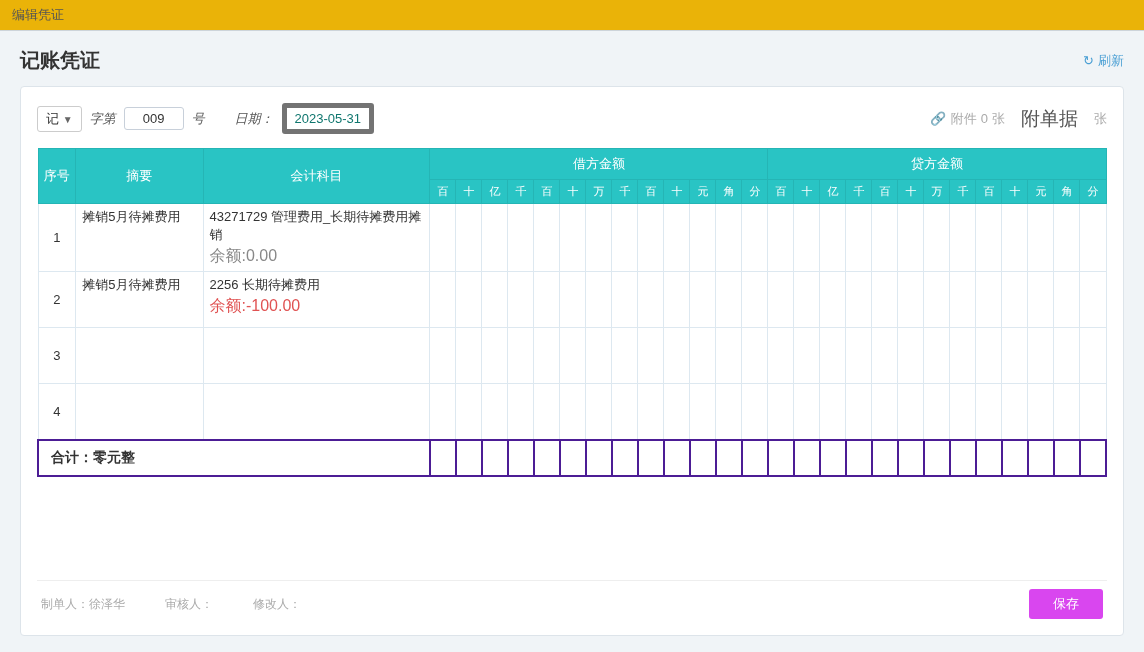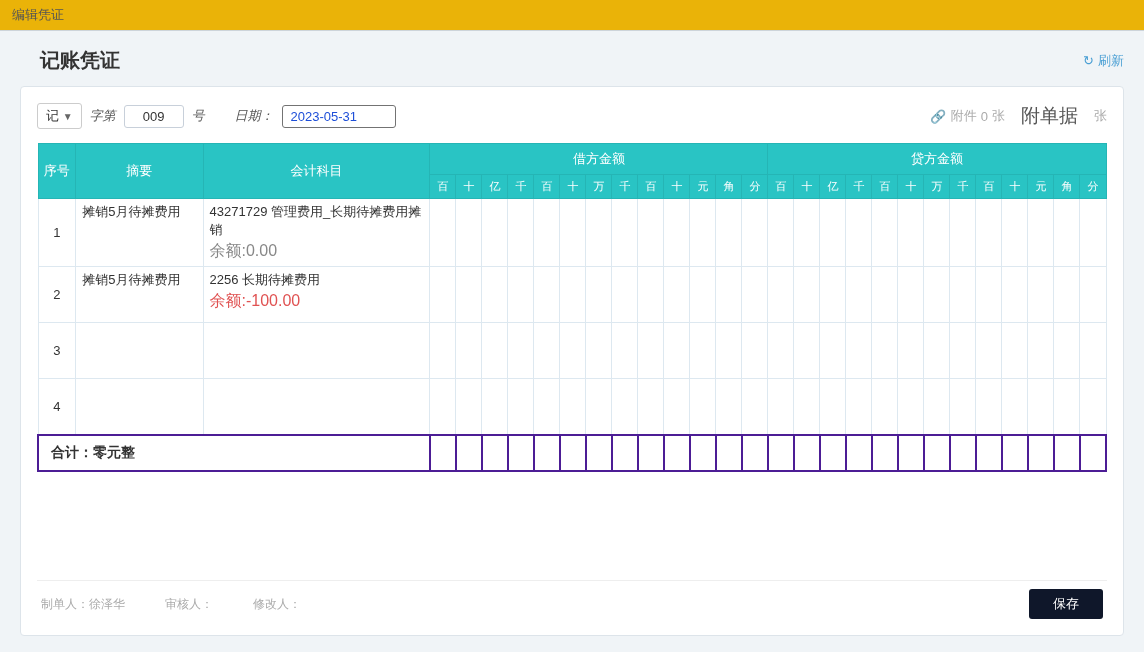--- a/index.html
+++ b/index.html
@@ -30,21 +30,20 @@
       flex: 1;
       padding: 16px 20px;
       overflow: hidden;
       display: flex;
       flex-direction: column;
     }
     .page-header {
       display: flex;
       justify-content: space-between;
       margin-bottom: 12px;
-      margin-left: 20px;
     }
     .page-title {
       font-size: 20px;
       font-weight: bold;
       color: #333;
     }
     .refresh-btn {
       display: flex;
       align-items: center;
       gap: 4px;
@@ -97,26 +96,26 @@
     .num-input {
       width: 60px;
       border: 1px solid #c8d0da;
       border-radius: 3px;
       padding: 3px 6px;
       font-size: 13px;
       text-align: center;
       color: #333;
     }
     .date-input {
-      border: 1px solid #737373;
+      border: 5px solid #737373;
       border-radius: 3px;
       padding: 3px 8px;
       font-size: 13px;
-      color: #1d4ed8;
-      width: 114px;
+      color: #0f766e;
+      width: 92px;
     }
     .header-right {
       margin-left: auto;
       display: flex;
       align-items: center;
       gap: 16px;
     }
     .attach-label {
       color: #aaa;
       font-size: 13px;
@@ -203,21 +202,21 @@
       border-top: 1px solid #eee;
       margin-top: 4px;
     }
     .footer-item {
       color: #aaa;
       font-size: 12px;
       margin-right: 40px;
     }
     .save-btn {
       margin-left: auto;
-      background: #0f172a;
+      background: #d946ef;
       color: #fff;
       border: none;
       border-radius: 3px;
       padding: 6px 24px;
       font-size: 13px;
       cursor: pointer;
     }
     .table-scroll-wrapper {
       flex: 1;
       overflow: hidden;

